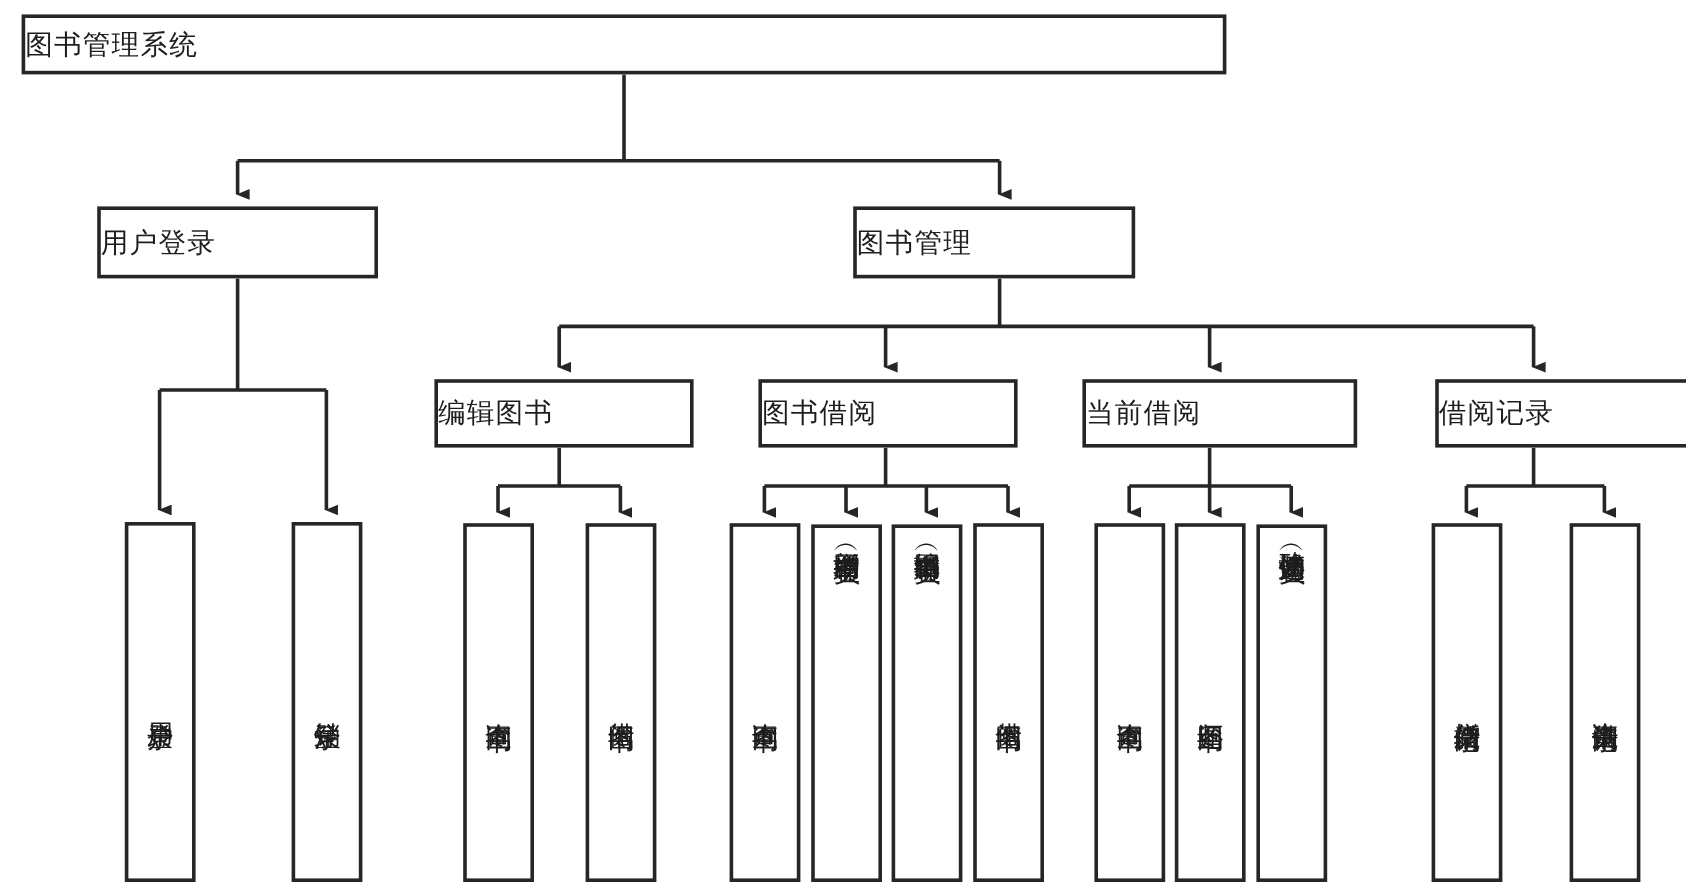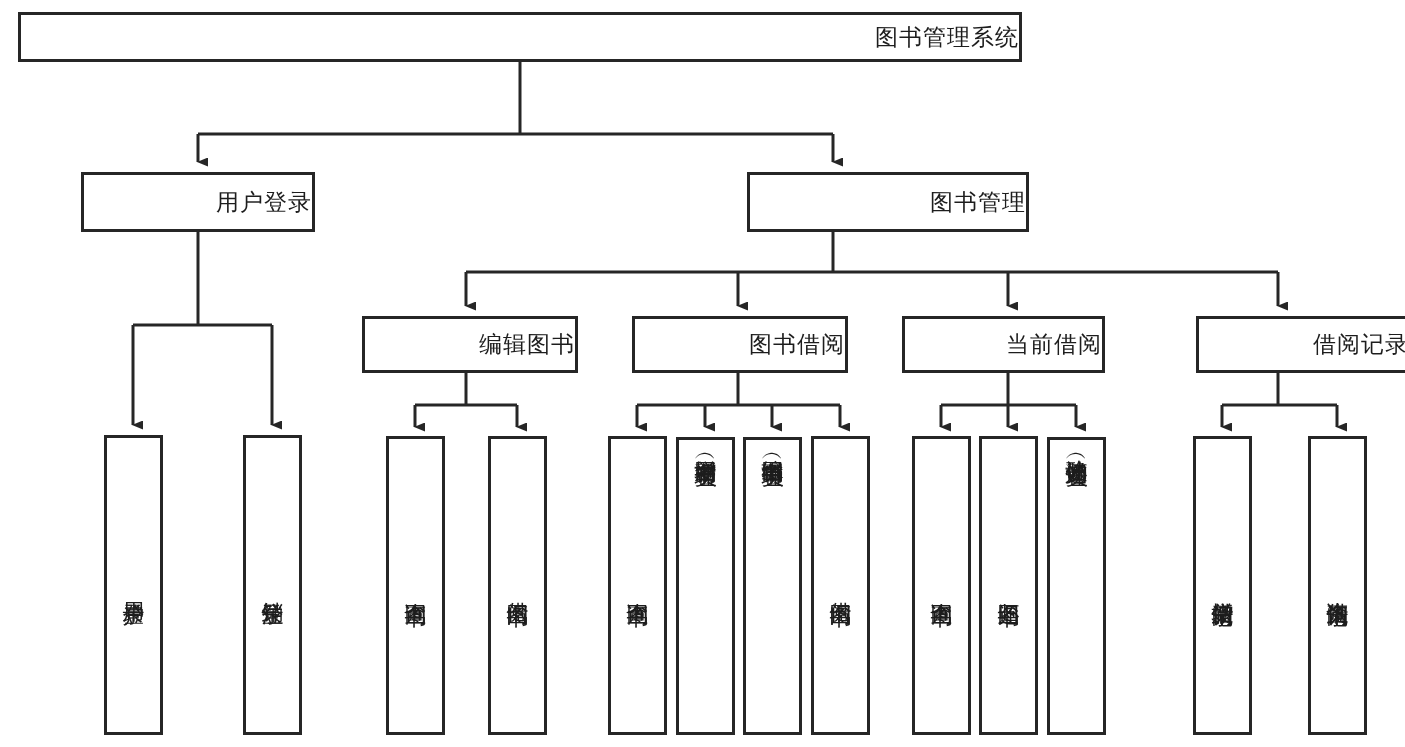--- a/index.html
+++ b/index.html
@@ -21,21 +21,21 @@
     width: 1405px;
     height: 747px;
   }
   .node-box {
     position: absolute;
     box-sizing: border-box;
     border: 3px solid #262626;
     background: #ffffff;
     display: flex;
     align-items: center;
-    justify-content: flex-end;
+    justify-content: flex-start;
   }
   .node-label-h {
     font-size: 23px;
     color: #1d1d1d;
     letter-spacing: 1px;
     white-space: nowrap;
     line-height: 1;
   }
   .node-label-v {
     font-size: 22px;
@@ -136,33 +136,33 @@
   </svg>
 
   <div class="node-box" style="left:18px; top:12px; width:1004px; height:50px;">
     <span class="node-label-h">图书管理系统</span>
   </div>
 
   <div class="node-box" style="left:81px; top:172px; width:234px; height:60px;">
     <span class="node-label-h">用户登录</span>
   </div>
 
-  <div class="node-box" style="left:747px; top:172px; width:282px; height:60px;">
+  <div class="node-box" style="left:711px; top:172px; width:235px; height:60px;">
     <span class="node-label-h">图书管理</span>
   </div>
 
   <div class="node-box" style="left:362px; top:316px; width:216px; height:57px;">
     <span class="node-label-h">编辑图书</span>
   </div>
 
   <div class="node-box" style="left:632px; top:316px; width:216px; height:57px;">
     <span class="node-label-h">图书借阅</span>
   </div>
 
-  <div class="node-box" style="left:902px; top:316px; width:203px; height:57px;">
+  <div class="node-box" style="left:902px; top:316px; width:229px; height:57px;">
     <span class="node-label-h">当前借阅</span>
   </div>
 
   <div class="node-box" style="left:1172px; top:316px; width:216px; height:57px;margin-left:24px;">
     <span class="node-label-h">借阅记录</span>
   </div>
 
   <div class="leaf-box" style="left:104px; top:435px; width:59px; height:300px;">
     <span class="node-label-v">用户登录</span>
   </div>

